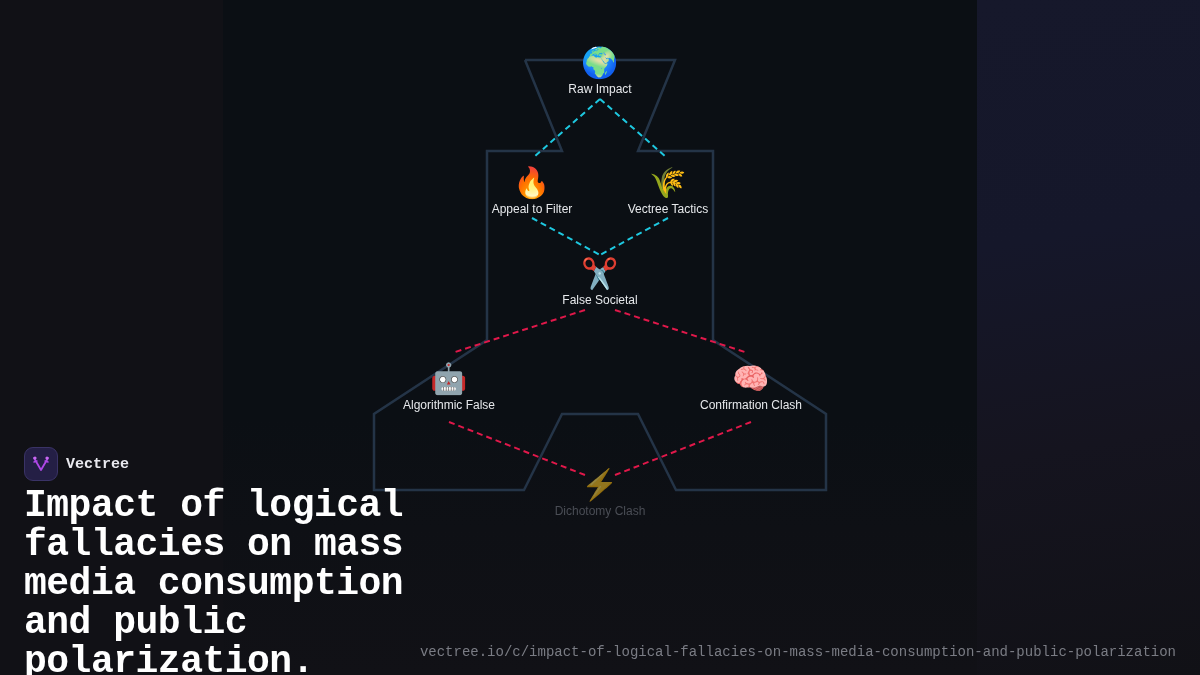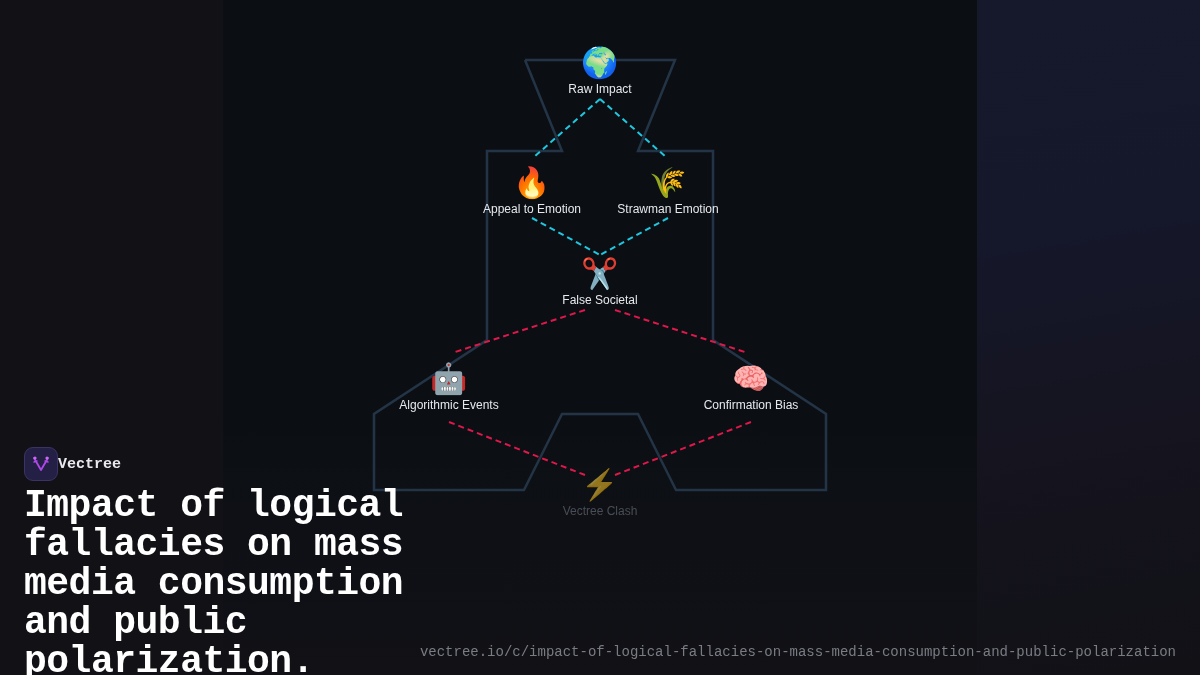--- a/index.html
+++ b/index.html
@@ -22,21 +22,21 @@
     position: absolute; transform: translateX(-50%);
     display: flex; flex-direction: column; align-items: center;
     white-space: nowrap;
   }
   .node .emoji { font-size: 30px; line-height: 34px; height: 34px; }
   .node .label { font-size: 12px; color: #e6e8eb; margin-top: 2px; }
   .node.dim .emoji { opacity: 0.55; }
   .node.dim .label { color: #4a4d55; }
   .brand {
     position: absolute; left: 24px; top: 447px;
-    display: flex; align-items: center; 
+    display: flex; align-items: center; gap: 8px;
   }
   .logo {
     width: 34px; height: 34px; border-radius: 9px;
     background: #241f45; border: 1px solid #3a3366;
     display: flex; align-items: center; justify-content: center;
   }
   .brand-name {
     font-family: "Liberation Mono", "DejaVu Sans Mono", monospace;
     font-weight: bold; font-size: 15px; color: #e8e8ee;
   }
@@ -77,46 +77,46 @@
   </g>
 </svg>
 
 <div class="node" style="left:600px; top:46px;">
   <span class="emoji">🌍</span>
   <span class="label">Raw Impact</span>
 </div>
 
 <div class="node" style="left:532px; top:166px;">
   <span class="emoji">🔥</span>
-  <span class="label">Appeal to Emotion</span>
+  <span class="label">Appeal to Filter</span>
 </div>
 
 <div class="node" style="left:668px; top:166px;">
   <span class="emoji">🌾</span>
-  <span class="label">Strawman Emotion</span>
+  <span class="label">Vectree Tactics</span>
 </div>
 
 <div class="node" style="left:600px; top:257px;">
   <span class="emoji">✂️</span>
   <span class="label">False Societal</span>
 </div>
 
 <div class="node" style="left:449px; top:362px;">
   <span class="emoji">🤖</span>
-  <span class="label">Algorithmic Events</span>
+  <span class="label">Algorithmic False</span>
 </div>
 
 <div class="node" style="left:751px; top:362px;">
   <span class="emoji">🧠</span>
-  <span class="label">Confirmation Bias</span>
+  <span class="label">Confirmation Clash</span>
 </div>
 
 <div class="node dim" style="left:600px; top:468px;">
   <span class="emoji">⚡</span>
-  <span class="label">Vectree Clash</span>
+  <span class="label">Dichotomy Clash</span>
 </div>
 
 <div class="brand">
   <div class="logo">
     <svg width="20" height="18" viewBox="0 0 20 18">
       <path d="M3 3 L10 15 L17 3" fill="none" stroke="#b048e8" stroke-width="1.8" stroke-linecap="round" stroke-linejoin="round"></path>
       <circle cx="4" cy="3" r="1.6" fill="#c86af0"></circle>
       <circle cx="16" cy="3" r="1.6" fill="#c86af0"></circle>
       <path d="M3 7 L6 6 M17 7 L14 6" stroke="#b048e8" stroke-width="1.4" stroke-linecap="round"></path>
     </svg>

